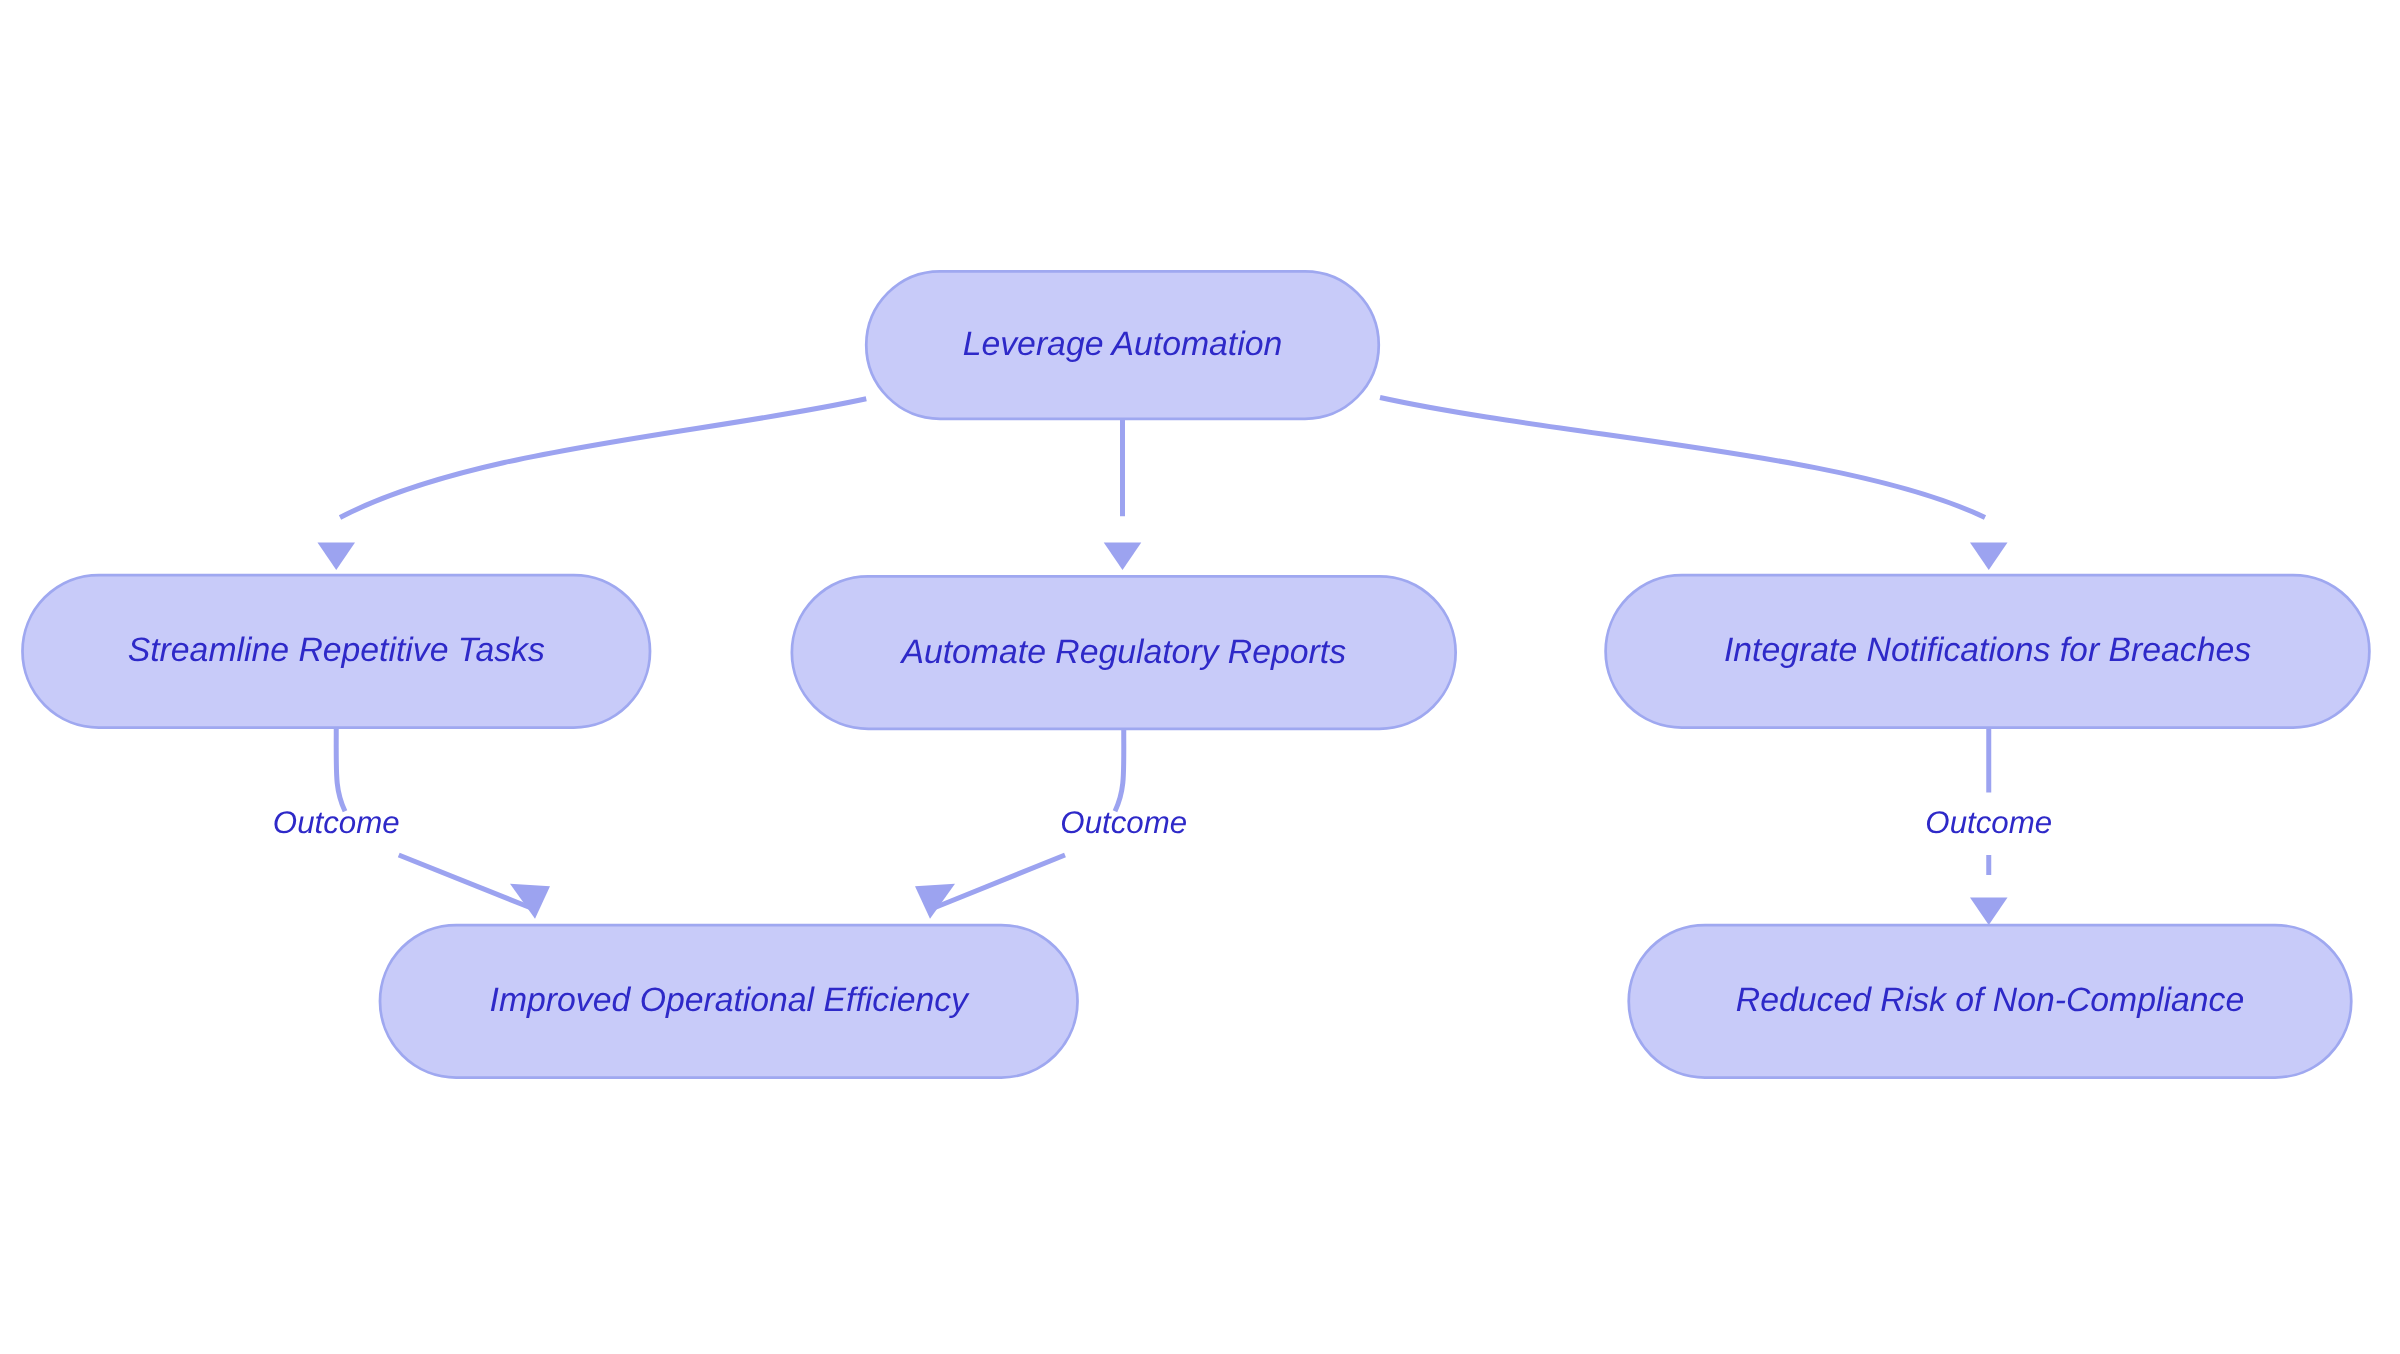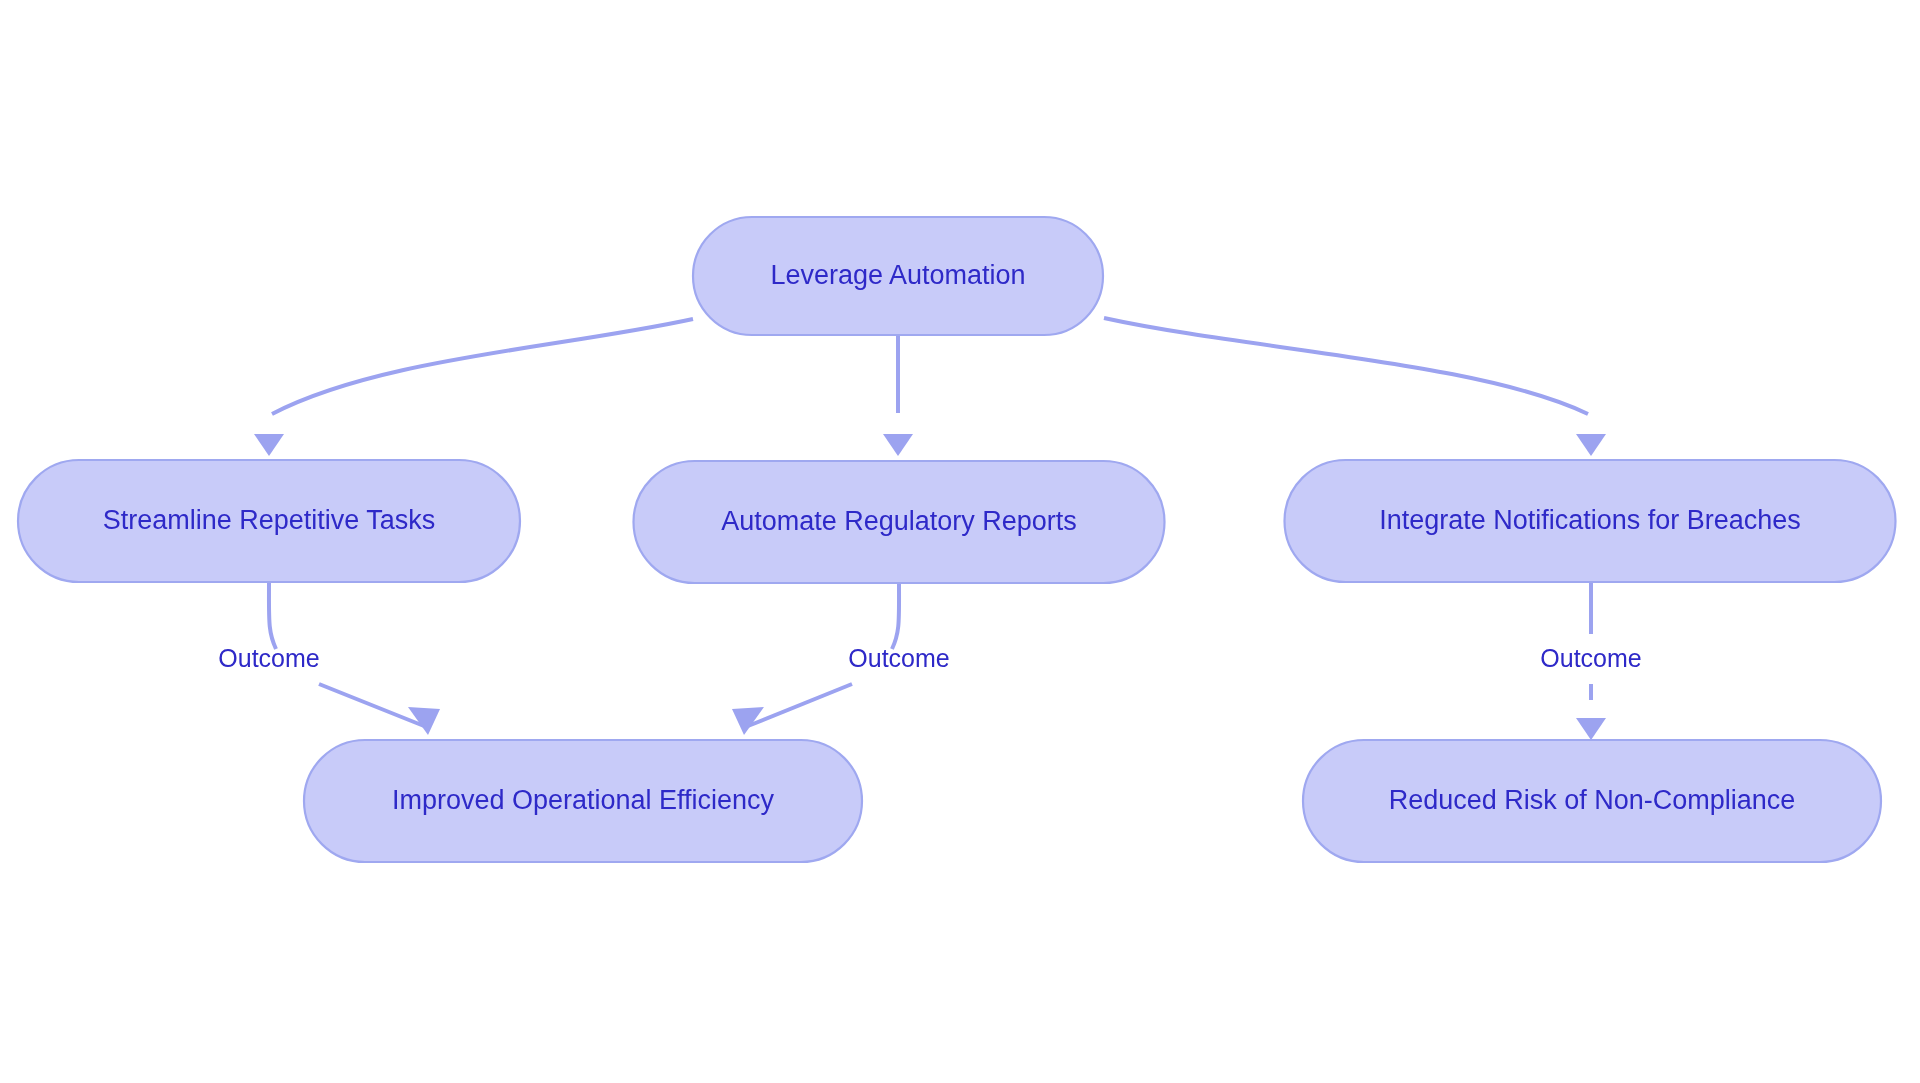--- a/index.html
+++ b/index.html
@@ -11,20 +11,21 @@
     width: 1920px;
     height: 1083px;
     overflow: hidden;
     font-family: "Liberation Sans", sans-serif;
   }
   #flow-root {
     position: relative;
     width: 1920px;
     height: 1083px;
     background: #ffffff;
+    font-style: italic;
   }
   #flow-svg {
     position: absolute;
     top: 0;
     left: 0;
     width: 1920px;
     height: 1083px;
     display: block;
   }
   .node-shape {

